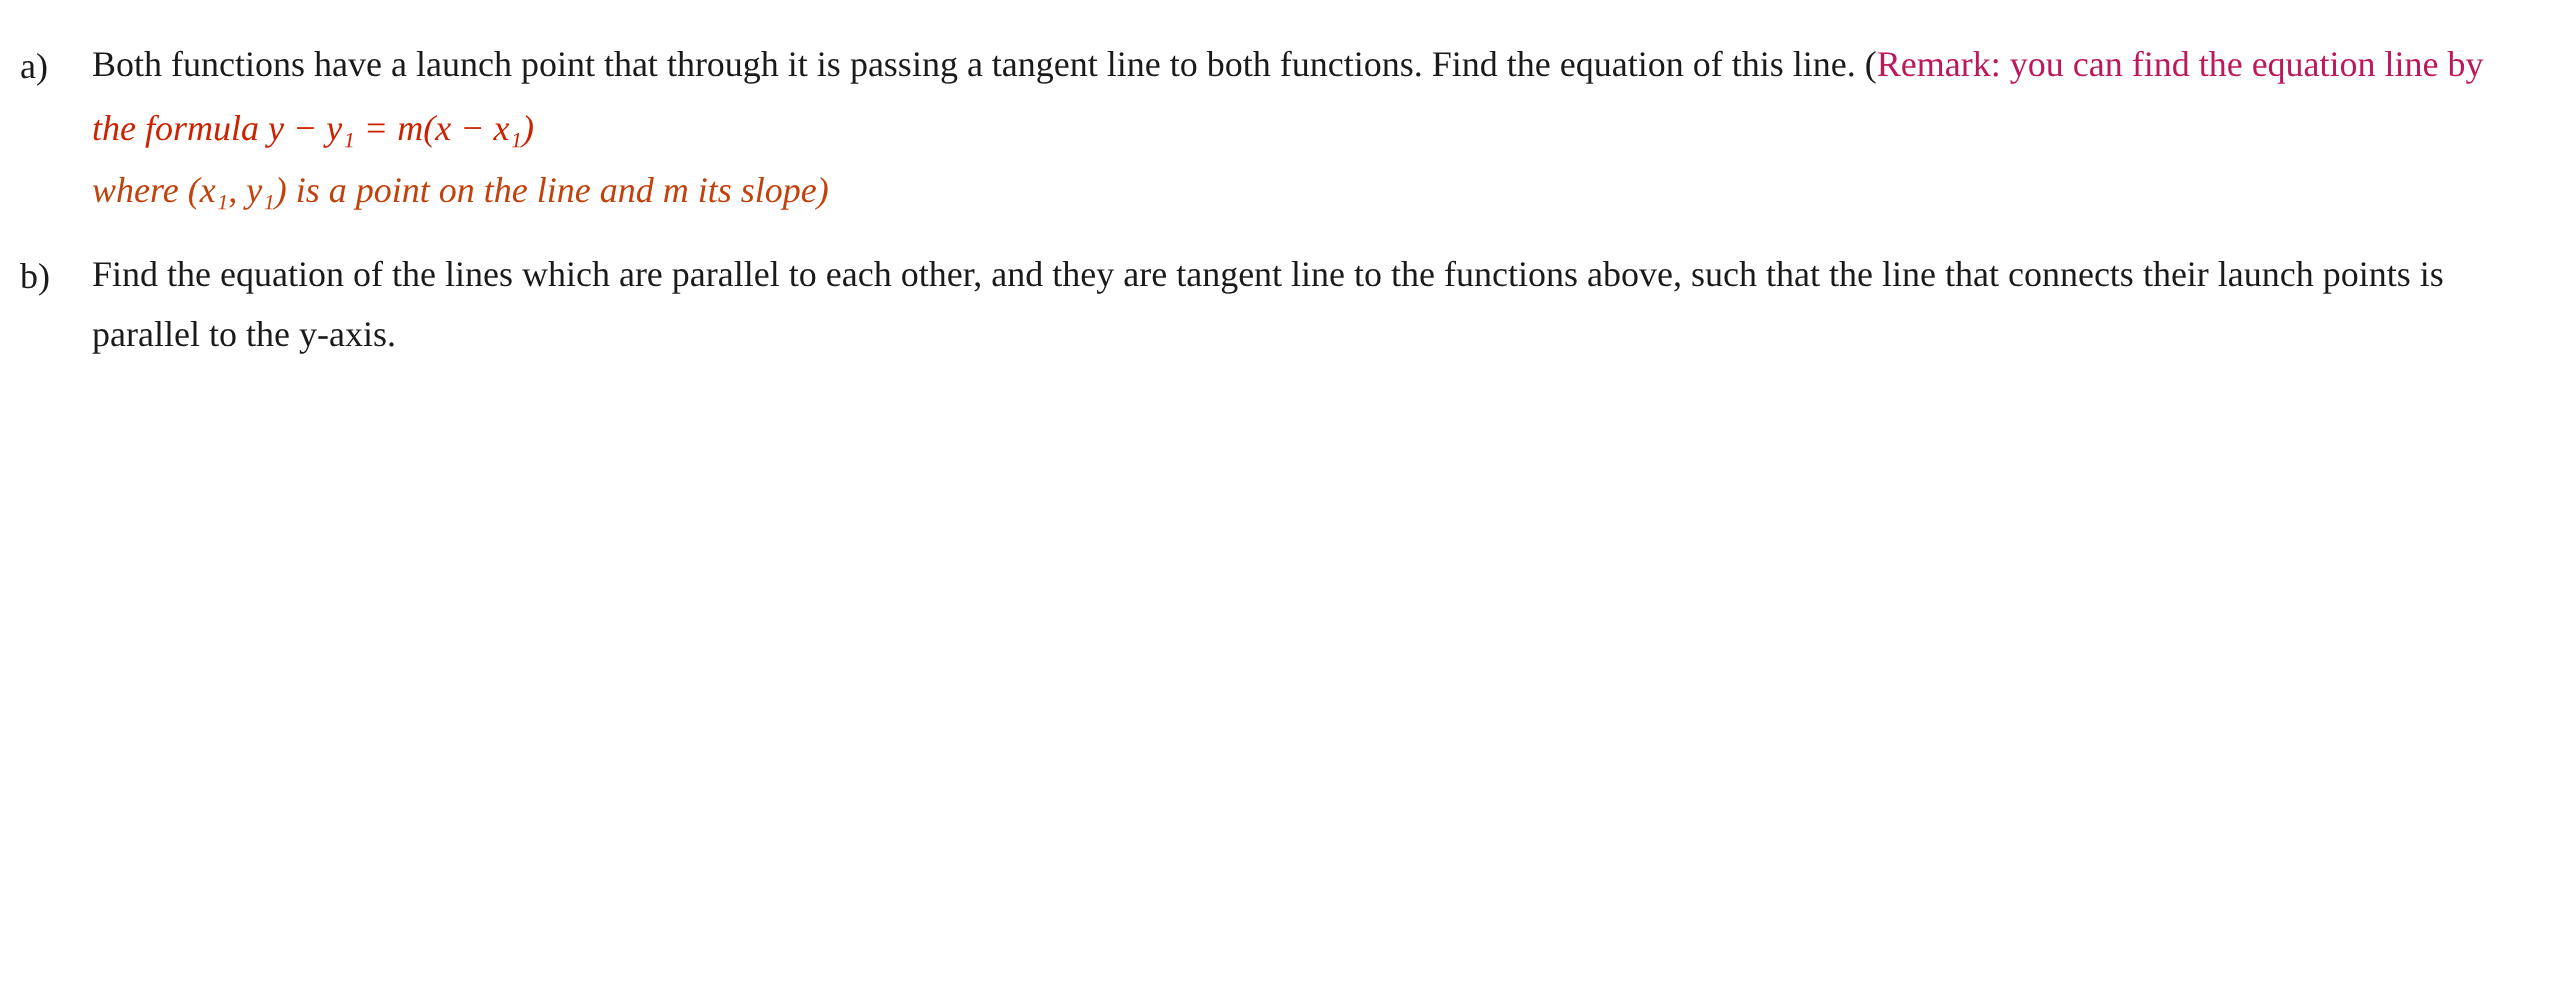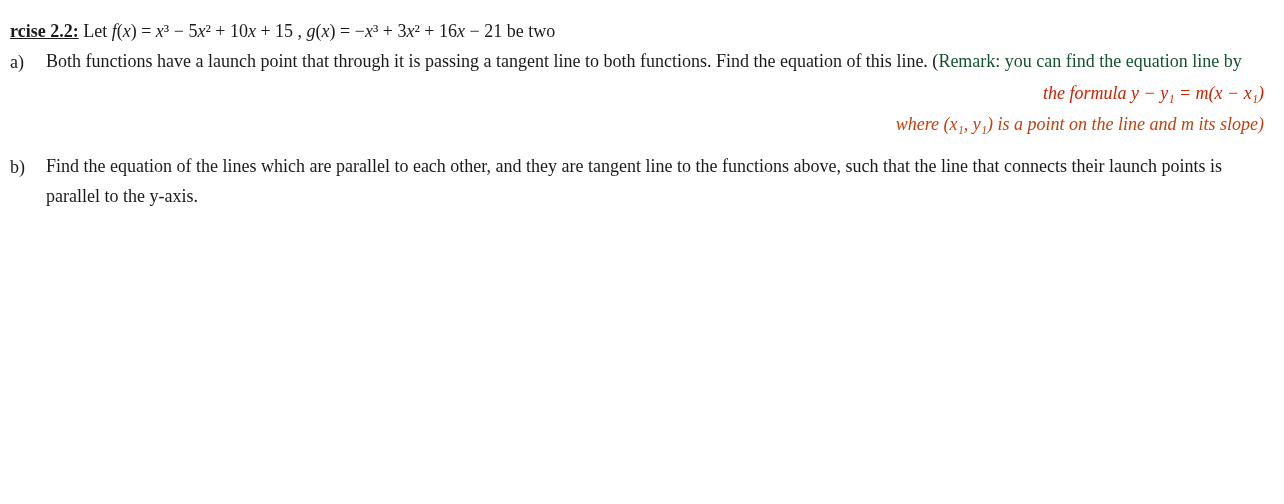--- a/index.html
+++ b/index.html
@@ -50,44 +50,38 @@
     .part-content {
       flex: 1;
     }
 
     .remark-red {
       color: #cc2200;
       font-style: italic;
     }
 
     .remark-red-normal {
-      color: #14532d;
+      color: #be185d;
     }
 
     .formula-line {
       display: block;
       margin-top: 2px;
-      text-align: right;
     }
 
     .italic-formula {
       font-style: italic;
       color: #c2410c;
     }
   </style>
 </head>
 <body>
 
 <div>
 
-  <div class="exercise-header">
-    <span class="title">rcise 2.2:</span>
-    <span>Let </span><span><i>f</i>(<i>x</i>) = <i>x</i>³ − 5<i>x</i>² + 10<i>x</i> + 15</span><span> , </span><span><i>g</i>(<i>x</i>) = −<i>x</i>³ + 3<i>x</i>² + 16<i>x</i> − 21</span>
-    <span> be two</span>
-  </div>
 
   <div class="part">
     <span class="part-label">a)</span>
     <div class="part-content">
       <span>Both functions have a launch point that through it is passing a tangent line to both functions. Find the equation of this line. (<span class="remark-red-normal">Remark: you can find the equation line by</span></span>
       <span class="remark-red formula-line">the formula <i>y</i> − <i>y</i>₁ = <i>m</i>(<i>x</i> − <i>x</i>₁)</span>
       <span class="italic-formula formula-line">where (<i>x</i>₁, <i>y</i>₁) is a point on the line and  <i>m</i> its slope)</span>
     </div>
   </div>
 

